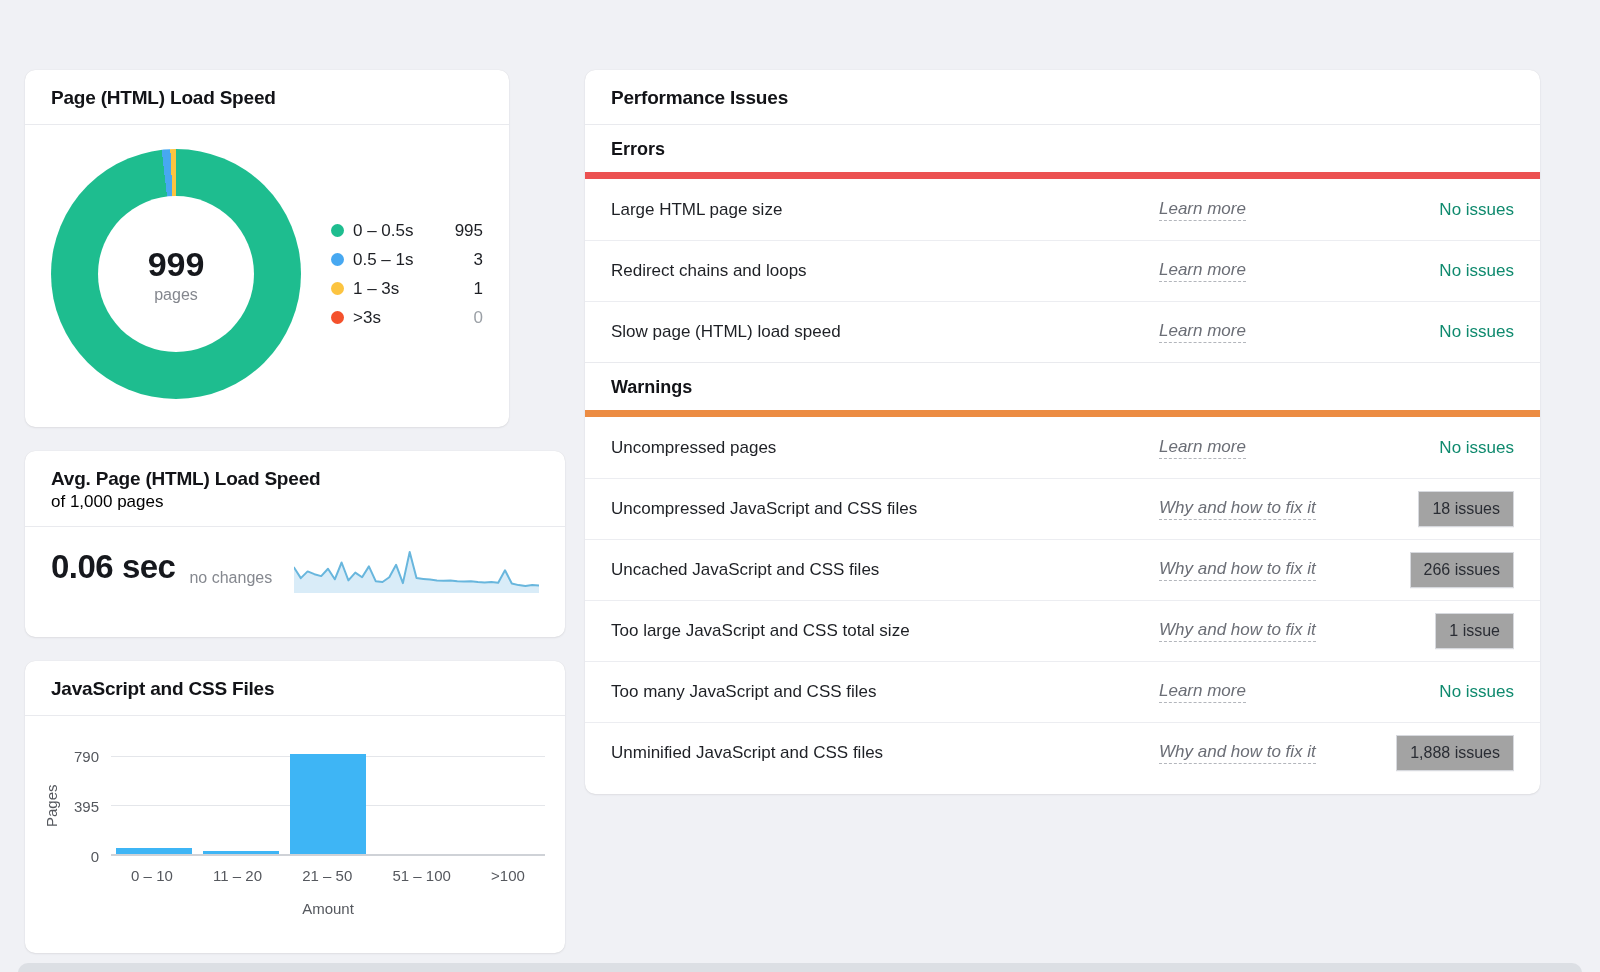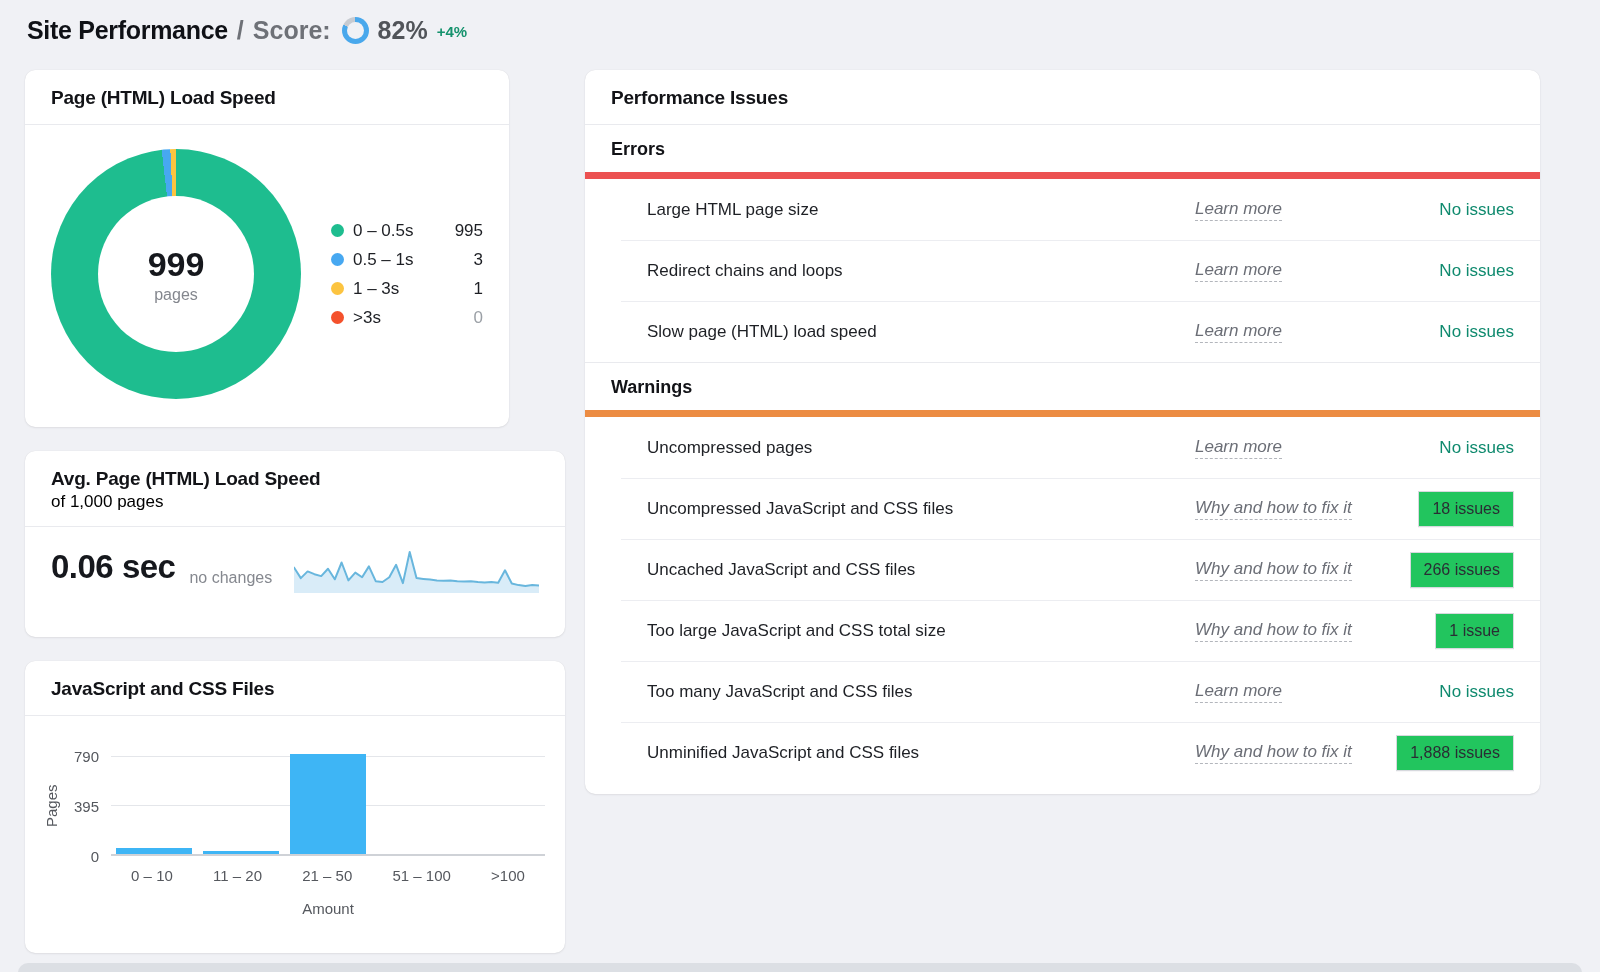--- a/index.html
+++ b/index.html
@@ -70,46 +70,38 @@
   .bar { width:76px; background:#3eb5f5; }
   .bc-xlabels { grid-column:3; grid-row:2; display:flex; justify-content:space-around; margin-top:11px;
                 font-size:15px; color:#55585e; }
   .bc-xlab-cat { text-align:center; }
   .bc-xcaption { grid-column:3; grid-row:3; text-align:center; font-size:15px; color:#55585e; margin-top:16px; }
 
   
   .section-heading { font-size:18px; font-weight:bold; color:#121317; padding:14px 26px 12px; }
   .section-heading.warnings { border-top:1px solid #e9eaee; }
   .section-bar { height:7px; width:100%; }
-  .issue-row { display:flex; align-items:center; min-height:61px; padding:0 26px; border-top:1px solid #ecedf1;margin-left:36px; }
+  .issue-row { display:flex; align-items:center; min-height:61px; padding:0 26px; border-top:1px solid #ecedf1; }
   .issue-row.first { border-top:none; }
   .issue-label { flex:0 0 548px; font-size:17px; color:#1e2025; }
   .issue-link { font-size:17px; color:#6b6e76; cursor:pointer; text-decoration:none;
                 border-bottom:1px dashed #b3b6bc; padding-bottom:1px;font-style:italic; }
   .no-issues { margin-left:auto; font-size:17px; color:#0f8a6e; }
-  .badge { margin-left:auto; background:#22c55e; border:1px solid #d7d9de; border-radius:0;
+  .badge { margin-left:auto; background:#a3a3a3; border:1px solid #d7d9de; border-radius:0;
            padding:8px 13px; font-size:16px; color:#2a2d34; cursor:pointer; white-space:nowrap;
            box-shadow:0 1px 0 rgba(35,38,48,.04); }
 
   .bottom-cutoff { position:absolute; left:18px; right:18px; top:963px; height:20px;
                    background:#dcdfe4; border-radius:10px 10px 0 0; }
 </style>
 </head>
 <body>
 
 <div class="page">
 
-  <div class="header">
-    <span class="h-title">Site Performance</span>
-    <span class="h-sub">/</span>
-    <span class="h-sub">Score:</span>
-    <span class="score-ring" id="score-ring" style="background: conic-gradient(rgb(73, 168, 236) 0deg, rgb(73, 168, 236) 295.2deg, rgb(199, 203, 209) 0deg);"></span>
-    <span class="h-score">82%</span>
-    <span class="h-delta">+4%</span>
-  </div>
 
   <div class="card" id="card-load-speed">
     <div class="card-title-row">
       <span class="card-title">Page (HTML) Load Speed</span>
     </div>
     <div class="donut-body">
       <div class="donut" id="load-donut" style="background: conic-gradient(rgb(30, 189, 143) 0deg, rgb(30, 189, 143) 353.4deg, rgb(71, 168, 241) 353.4deg, rgb(71, 168, 241) 357.4deg, rgb(252, 196, 64) 357.4deg, rgb(252, 196, 64) 360deg, rgb(244, 81, 44) 360deg, rgb(244, 81, 44) 360deg);">
         <div class="donut-hole">
           <span class="donut-value">999</span>
           <span class="donut-label">pages</span>

